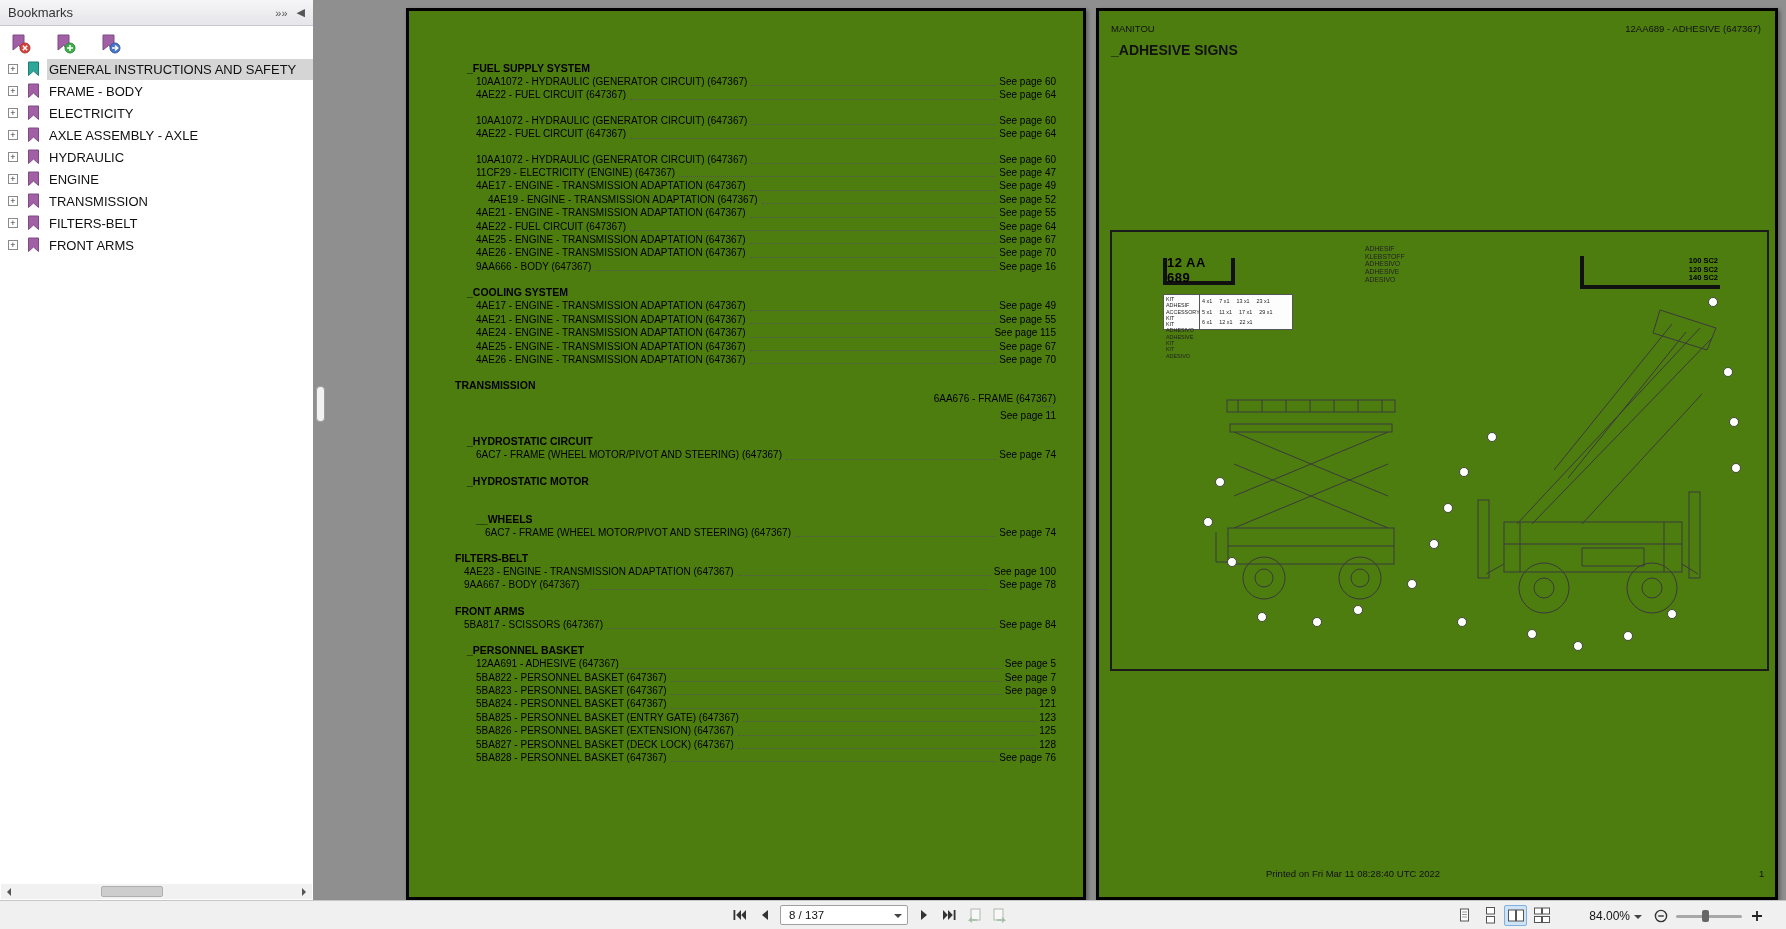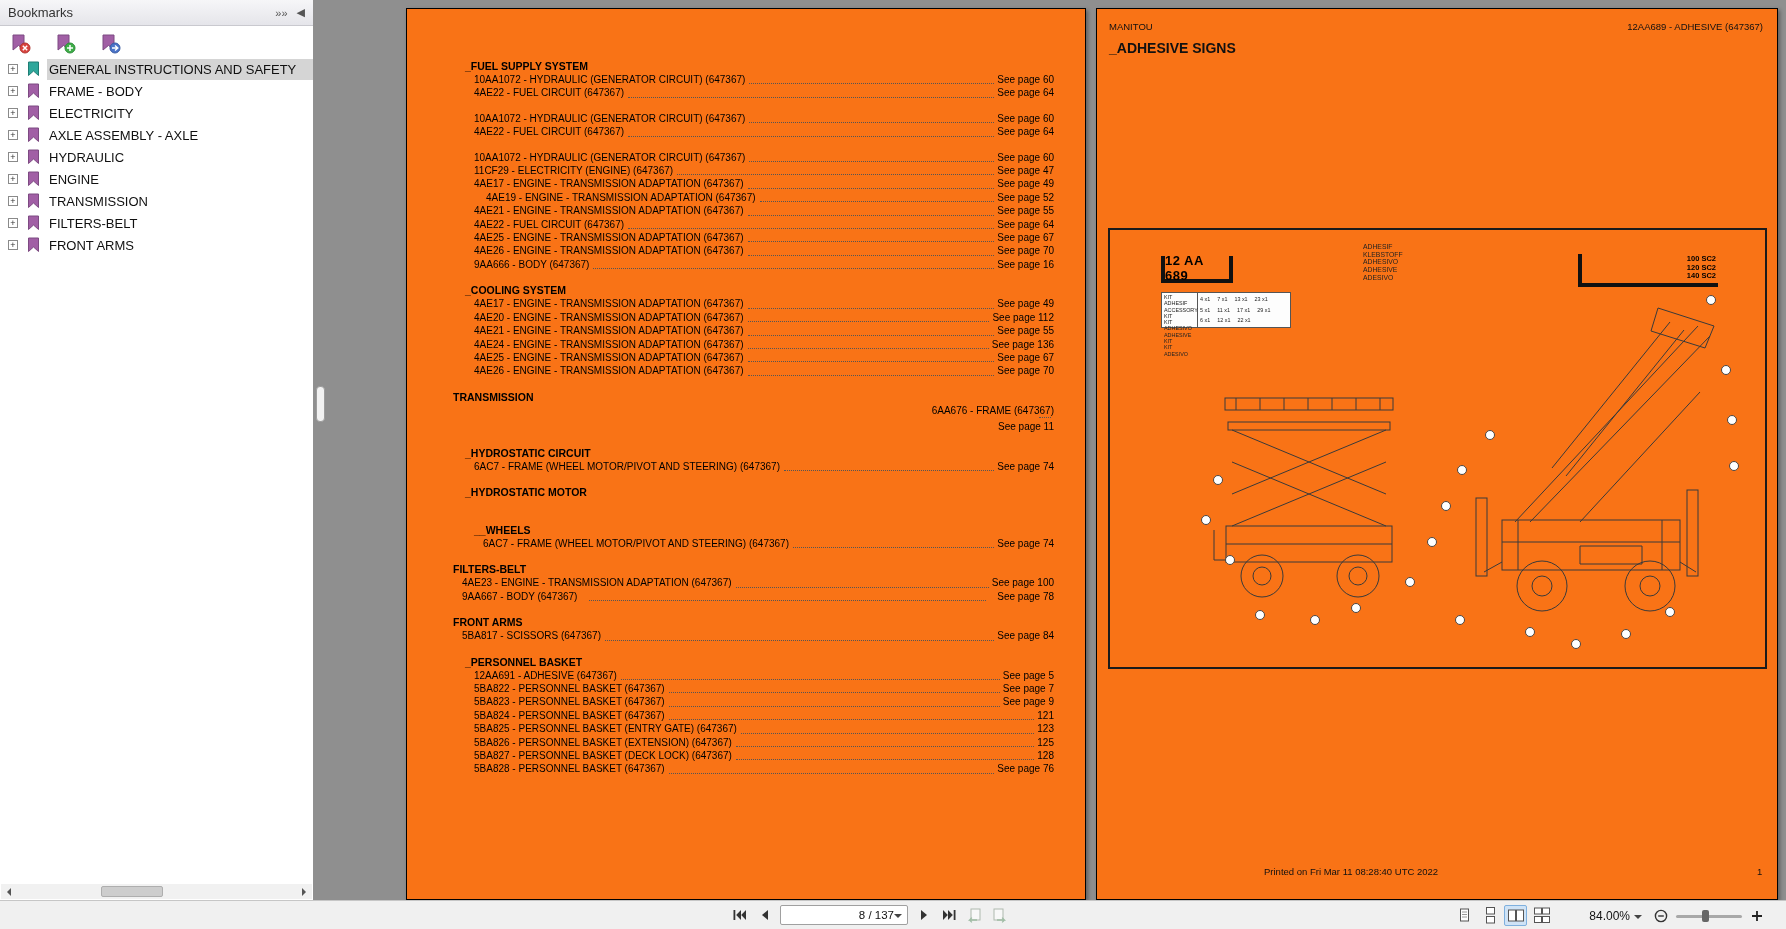--- a/index.html
+++ b/index.html
@@ -33,21 +33,21 @@
   .hs-arrow.left { left:2px; } .hs-arrow.right { right:2px; }
   .tri-l { width:0; height:0; border:4px solid transparent; border-right-color:#555; border-left:none; }
   .tri-r { width:0; height:0; border:4px solid transparent; border-left-color:#555; border-right:none; }
   .hs-thumb { position:absolute; left:100px; top:2px; width:62px; height:11px;
     background:#cdcdcd; border:1px solid #aeaeae; border-radius:2px; }
 
   .splitter-grip { position:absolute; left:316px; top:386px; width:9px; height:36px;
     background:#f2f2f2; border:1px solid #9d9d9d; border-radius:4px; }
 
   
-  .page { position:absolute; background:#f97316; border:1px solid #000000;
+  .page { position:absolute; background:#4d7c0f; border:3px solid #000000;
     box-shadow:2px 2px 4px rgba(0,0,0,.35); }
   .page-left  { left:406px; top:8px; width:680px; height:892px; }
   .page-right { left:1096px; top:8px; width:682px; height:892px; }
 
   
   .toc { position:absolute; left:46px; top:50px; width:601px; color:#000; }
   .toc-head { font-weight:bold; font-size:10.5px; line-height:14px; white-space:nowrap; }
   .toc-row { display:flex; align-items:flex-end; font-size:10px; line-height:13.4px; }
   .toc-label { white-space:nowrap; }
   .leader { flex:1; border-bottom:1.3px dotted #555; margin:0 3px 2px 4px; min-width:12px; }
@@ -77,21 +77,21 @@
   .pg-footer { position:absolute; left:167px; top:857px; font-size:9.5px; color:#111; }
   .pg-num { position:absolute; left:660px; top:857px; font-size:9.5px; color:#111; }
 
   
   .statusbar { position:absolute; left:0; top:900px; width:1786px; height:29px;
     background:#f0f0f0; border-top:1px solid #c6c6c6; }
   .nav { position:absolute; left:730px; top:4px; display:flex; align-items:center; gap:7px; }
   .sbtn { height:20px; min-width:18px; display:flex; align-items:center; justify-content:center;
     border-radius:3px; }
   .pagebox { width:128px; height:20px; background:#fff; border:1px solid #a0a0a0; border-radius:2px;
-    display:flex; align-items:center; font-size:11.5px; color:#111; padding:0 5px 0 8px;text-align:right; }
+    display:flex; align-items:center; font-size:11.5px; color:#111; padding:0 5px 0 8px; }
   .pagebox .pb-text { flex:1; }
   .caret { width:0; height:0; border:4px solid transparent; border-top-color:#444; border-bottom:none; margin-top:2px; }
   .viewbtn { opacity:.55; }
   .right-tools { position:absolute; left:1452px; top:4px; display:flex; align-items:center; }
   .lay { width:23px; height:21px; display:flex; align-items:center; justify-content:center;
     border:1px solid transparent; border-radius:2px; margin-right:3px; }
   .lay.sel { background:#cfe3f6; border-color:#7fb0de; }
   .zoom-pct { font-size:12px; color:#111; margin:0 4px 0 22px; min-width:52px; text-align:right; }
   .zoom-caret { margin:2px 10px 0 0; }
   .slider { position:relative; width:66px; height:16px; margin:0 6px; }
@@ -285,33 +285,28 @@
           </div>
         </div>
         <div class="toc-section" style="margin-top: 12px;">
           <div class="toc-head" style="margin-left: 12px;">_COOLING SYSTEM</div>
           <div class="toc-row" style="margin-left: 21px;">
             <span class="toc-label">4AE17 - ENGINE - TRANSMISSION ADAPTATION (647367)</span>
             <span class="leader"></span>
             <span class="toc-ref">See page 49</span>
           </div>
           <div class="toc-row" style="margin-left: 21px;">
-            <span class="toc-label">4AE20 - ENGINE - TRANSMISSION ADAPTATION (647367)</span>
-            <span class="leader"></span>
-            <span class="toc-ref">See page 112</span>
-          </div>
-          <div class="toc-row" style="margin-left: 21px;">
             <span class="toc-label">4AE21 - ENGINE - TRANSMISSION ADAPTATION (647367)</span>
             <span class="leader"></span>
             <span class="toc-ref">See page 55</span>
           </div>
           <div class="toc-row" style="margin-left: 21px;">
             <span class="toc-label">4AE24 - ENGINE - TRANSMISSION ADAPTATION (647367)</span>
             <span class="leader"></span>
-            <span class="toc-ref">See page 136</span>
+            <span class="toc-ref">See page 115</span>
           </div>
           <div class="toc-row" style="margin-left: 21px;">
             <span class="toc-label">4AE25 - ENGINE - TRANSMISSION ADAPTATION (647367)</span>
             <span class="leader"></span>
             <span class="toc-ref">See page 67</span>
           </div>
           <div class="toc-row" style="margin-left: 21px;">
             <span class="toc-label">4AE26 - ENGINE - TRANSMISSION ADAPTATION (647367)</span>
             <span class="leader"></span>
             <span class="toc-ref">See page 70</span>

